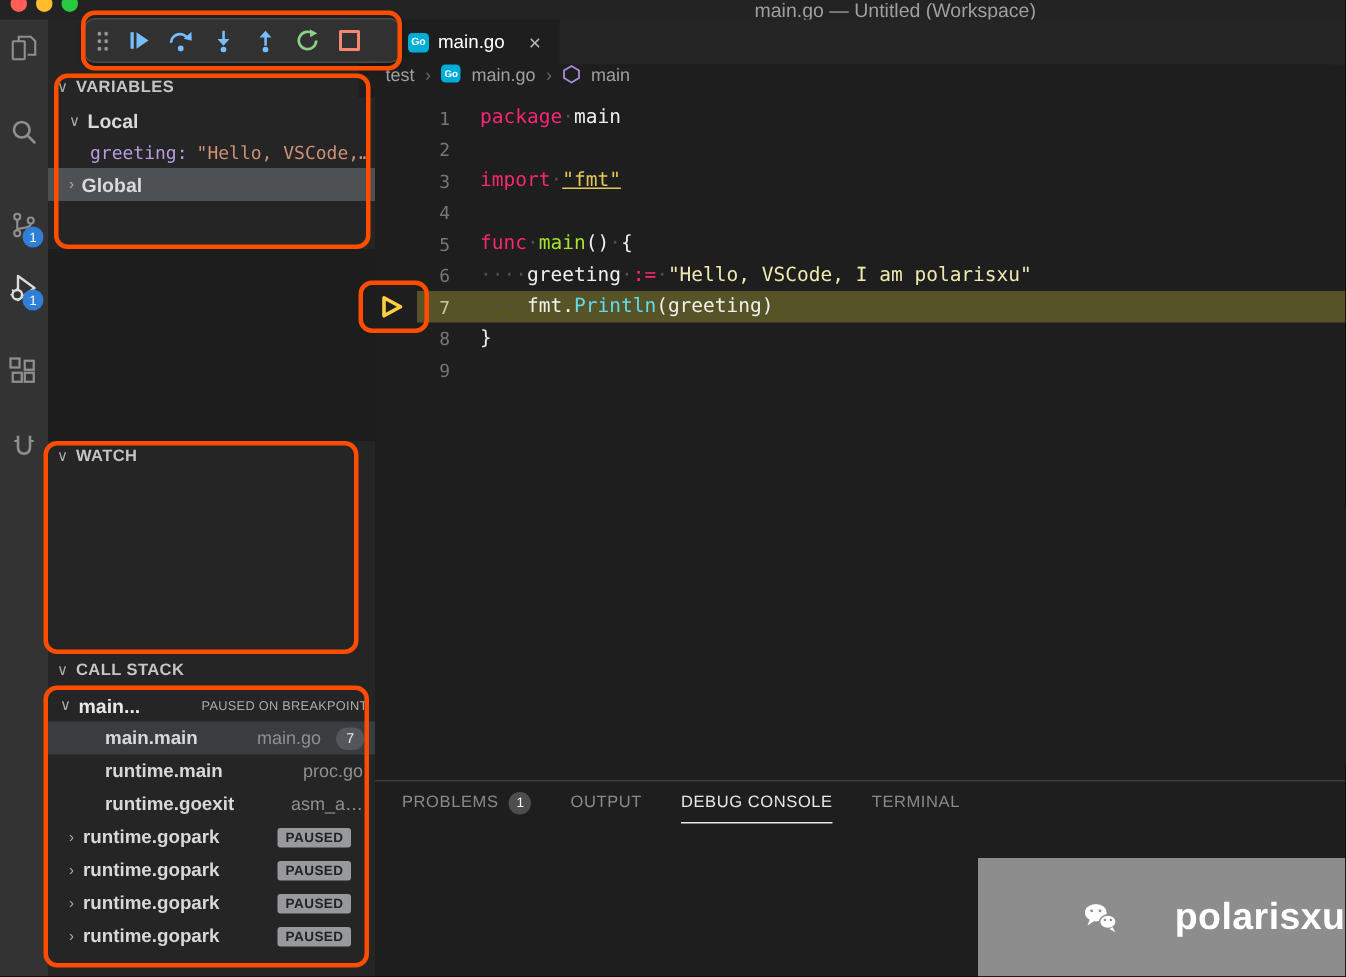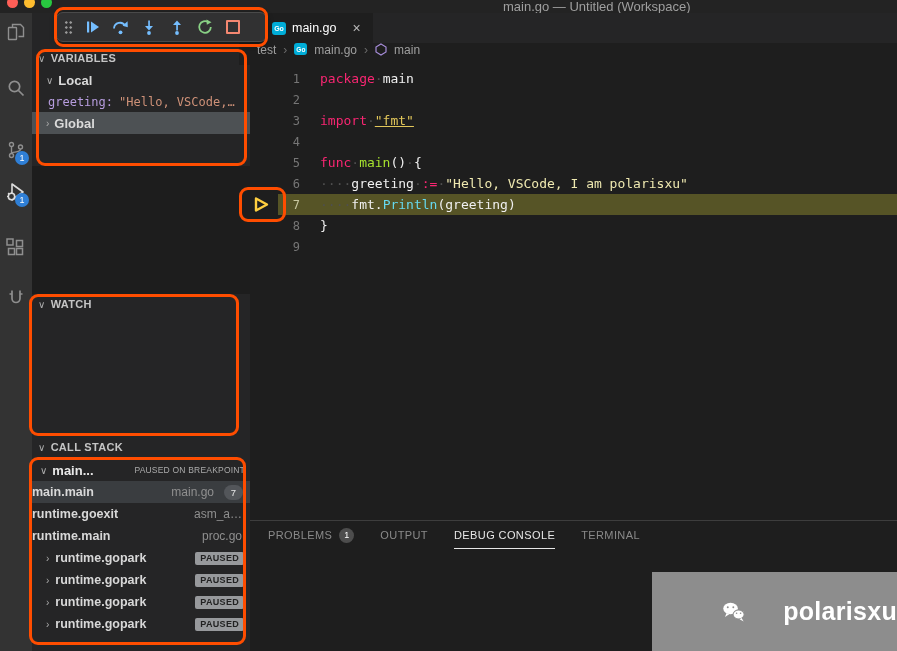--- a/index.html
+++ b/index.html
@@ -23,38 +23,38 @@
 
   
   .sidebar{position:absolute;left:32px;top:13px;width:218px;height:638px;background:#252526;}
   .sb-header{position:absolute;left:0;right:0;height:20px;display:flex;align-items:center;
              padding-left:6px;font-size:11px;font-weight:bold;color:#c5c5c5;letter-spacing:.3px;}
   .chev{color:#ababab;font-size:10px;margin-right:5px;font-weight:normal;}
   .sb-row{position:absolute;left:0;right:0;height:21px;display:flex;align-items:center;
           font-size:13px;color:#d4d4d4;}
   .scope{padding-left:14px;}
   .scope .bold{font-weight:bold;color:#dadada;}
-  .varrow{padding-left:16px;font-family:"DejaVu Sans Mono",monospace;font-size:12px;}
+  .varrow{padding-left:28px;font-family:"DejaVu Sans Mono",monospace;font-size:12px;}
   .var-name{color:var(--var_name,#b79ddf);margin-right:6px;}
   .var-val{color:var(--var_value,#ce9178);white-space:nowrap;}
   .sb-row.selected{background:#4d5154;height:22px;}
   .sb-spacer{position:absolute;left:0;right:0;top:153px;height:128px;background:#1d1d1d;}
   .session{padding-left:8px;height:22px;}
   .session .bold{font-weight:bold;color:#e8e8e8;}
   .session-status{margin-left:auto;margin-right:5px;font-size:8.5px;color:#ababab;white-space:nowrap;letter-spacing:.2px;}
   .cs-frames,.cs-threads{position:absolute;left:0;right:0;}
-  .cs-row{height:22px;display:flex;align-items:center;font-size:12.5px;color:#d8d8d8;}
+  .cs-row{height:22px;display:flex;align-items:center;padding-left:38px;font-size:12.5px;color:#d8d8d8;}
   .cs-row .cs-name,.cs-thread .cs-name{font-weight:600;}
   .cs-row.sel{background:#3a3d40;}
   .cs-file{margin-left:auto;margin-right:8px;color:#8f8f8f;font-size:12px;font-weight:normal;}
   .cs-badge{margin-left:10px;margin-right:7px;min-width:15px;height:15px;border-radius:8px;background:#53565a;
             color:#e8e8e8;font-size:9.5px;display:flex;align-items:center;justify-content:center;padding:0 2px;}
   .cs-thread{height:22px;display:flex;align-items:center;padding-left:14px;font-size:12.5px;color:#d8d8d8;}
   .cs-thread .chev{margin-right:6px;}
-  .thread-badge{margin-left:auto;margin-right:6px;background:#97999c;color:#222;font-size:9px;font-weight:bold;
+  .thread-badge{margin-left:auto;margin-right:16px;background:#97999c;color:#222;font-size:9px;font-weight:bold;
                 padding:1.5px 5px;border-radius:2px;letter-spacing:.3px;}
 
   
   .dbg-toolbar{position:absolute;left:56px;top:12px;width:211px;height:30px;background:#313132;
                border:1px solid #4a4a4a;border-radius:7px;display:flex;align-items:center;
                padding:0 5px;box-sizing:border-box;gap:1px;z-index:5;box-shadow:0 2px 6px rgba(0,0,0,.45);}
   .grip{width:9px;height:14px;margin:0 5px 0 2px;
         background-image:radial-gradient(circle,#9a9a9a 1.1px,transparent 1.4px);background-size:4.5px 5px;}
   .dbtn{flex:none;width:27px;height:24px;display:flex;align-items:center;justify-content:center;
         background:none;border:none;padding:0;cursor:default;}
@@ -209,26 +209,26 @@
       <span class="bold">main...</span>
       <span class="session-status">PAUSED ON BREAKPOINT</span>
     </div>
     <div class="cs-frames" style="top:468px">
         <div class="cs-row sel">
           <span class="cs-name">main.main</span>
           <span class="cs-file" style="margin-right: 0px;">main.go</span>
           <span class="cs-badge">7</span>
         </div>
         <div class="cs-row">
+          <span class="cs-name">runtime.main</span>
+          <span class="cs-file">proc.go</span>
+        </div>
+        <div class="cs-row">
           <span class="cs-name">runtime.goexit</span>
           <span class="cs-file">asm_a…</span>
-        </div>
-        <div class="cs-row">
-          <span class="cs-name">runtime.main</span>
-          <span class="cs-file">proc.go</span>
         </div>
       </div>
     <div class="cs-threads" style="top:534px">
         <div class="cs-thread">
           <span class="chev">›</span>
           <span class="cs-name">runtime.gopark</span>
           <span class="thread-badge">PAUSED</span>
         </div>
         <div class="cs-thread">
           <span class="chev">›</span>

